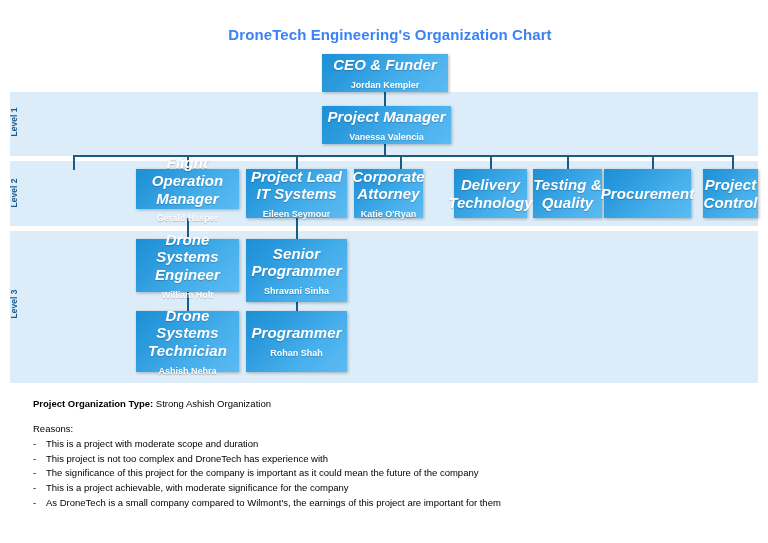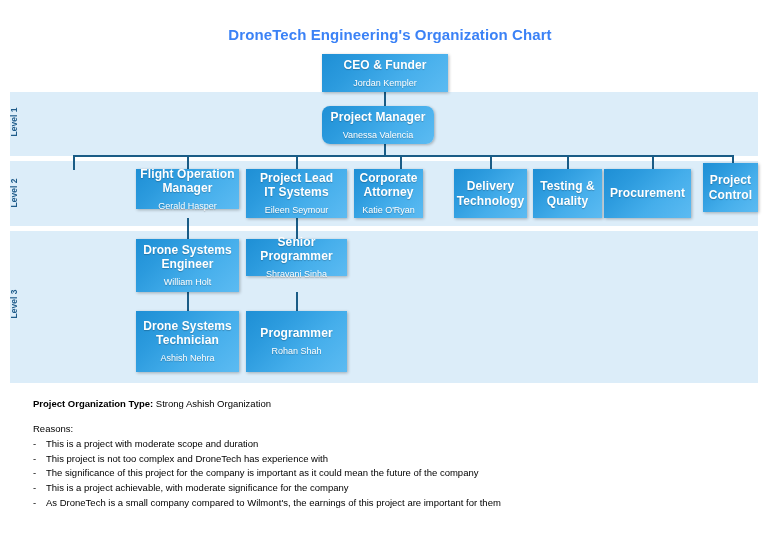--- a/index.html
+++ b/index.html
@@ -69,29 +69,30 @@
     color: #ffffff;
     display: flex;
     flex-direction: column;
     align-items: center;
     justify-content: center;
     text-align: center;
     line-height: 1.18;
     z-index: 5;
   }
   .org-title {
-    font-size: 12px;
+    font-size: 15px;
     font-weight: bold;
     letter-spacing: 0.1px;
     text-shadow: 0 1px 1px rgba(0,0,0,0.22);
     white-space: pre-line;
+    font-style: italic;
   }
   .org-person {
     font-size: 9px;
-    font-weight: normal;
+    font-weight: bold;
     text-shadow: 0 1px 1px rgba(0,0,0,0.22);
     margin-top: 6px;
   }
 
   
   .conn {
     position: absolute;
     background: #1A5C86;
     z-index: 2;
   }
@@ -166,21 +167,21 @@
   <div class="conn conn-v" style="left:296px; top:218px; height:22px;"></div>
 
   <div class="conn conn-v" style="left:187px; top:292px; height:20px;"></div>
   <div class="conn conn-v" style="left:296px; top:292px; height:20px;"></div>
 
   <div class="org-box" style="left:322px; top:54px; width:126px; height:38px;">
     <div class="org-title">CEO &amp; Funder</div>
     <div class="org-person">Jordan Kempler</div>
   </div>
 
-  <div class="org-box" style="left:322px; top:106px; width:112px; height:38px;border-radius:8px;">
+  <div class="org-box" style="left:322px; top:106px; width:129px; height:38px;">
     <div class="org-title">Project Manager</div>
     <div class="org-person">Vanessa Valencia</div>
   </div>
 
 
   <div class="org-box" style="left:136px; top:169px; width:103px; height:40px;">
     <div class="org-title">Flight Operation
 Manager</div>
     <div class="org-person">Gerald Hasper</div>
   </div>
@@ -207,33 +208,33 @@
     <div class="org-title">Delivery
 Technology</div>
 
   </div>
 
   <div class="org-box" style="left:604px; top:169px; width:87px; height:49px;">
     <div class="org-title">Procurement</div>
 
   </div>
 
-  <div class="org-box" style="left:703px; top:163px; width:55px; height:49px;">
+  <div class="org-box" style="left:703px; top:169px; width:55px; height:49px;">
     <div class="org-title">Project
 Control</div>
 
   </div>
 
   <div class="org-box" style="left:136px; top:239px; width:103px; height:53px;">
     <div class="org-title">Drone Systems
 Engineer</div>
     <div class="org-person">William Holt</div>
   </div>
 
-  <div class="org-box" style="left:246px; top:239px; width:101px; height:37px;">
+  <div class="org-box" style="left:246px; top:239px; width:101px; height:63px;">
     <div class="org-title">Senior
 Programmer</div>
     <div class="org-person">Shravani Sinha</div>
   </div>
 
   <div class="org-box" style="left:136px; top:311px; width:103px; height:61px;">
     <div class="org-title">Drone Systems
 Technician</div>
     <div class="org-person">Ashish Nehra</div>
   </div>

